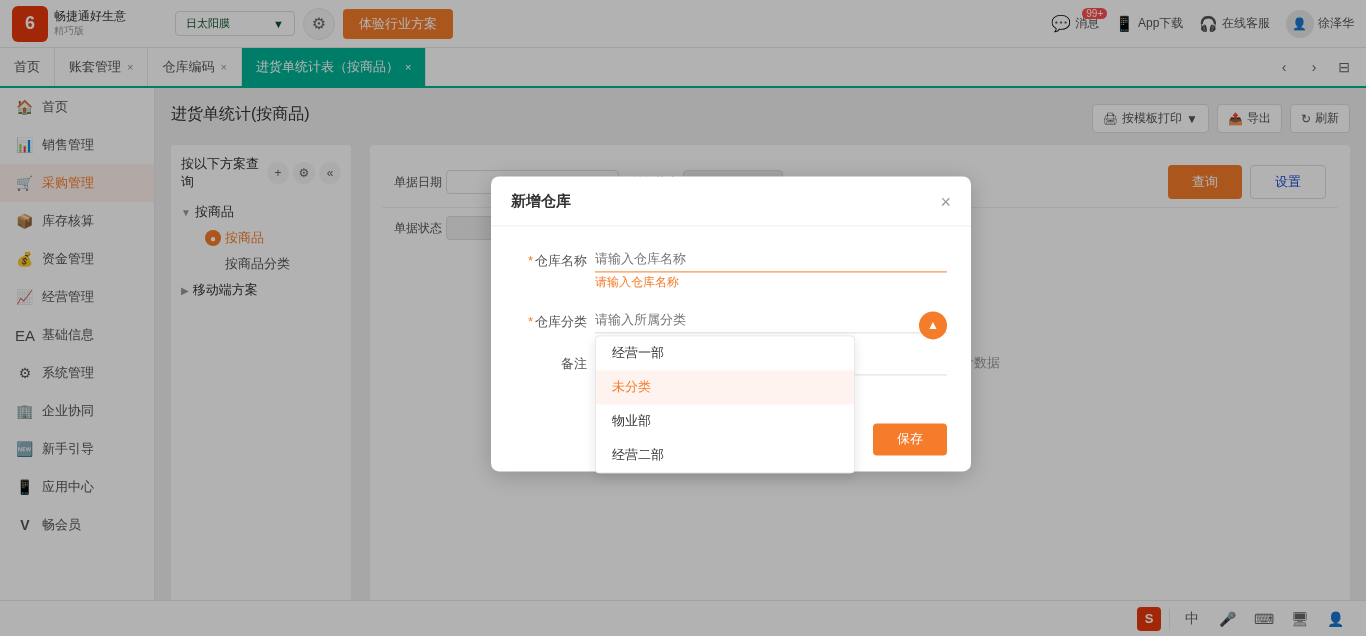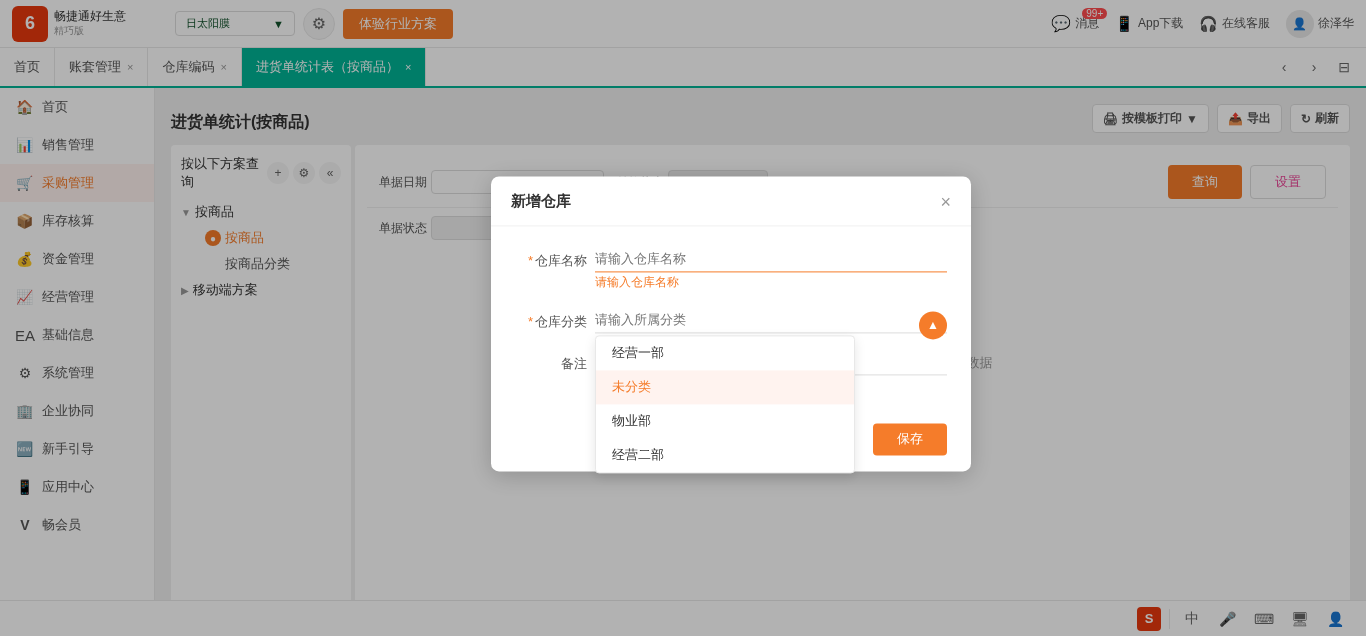--- a/index.html
+++ b/index.html
@@ -135,22 +135,22 @@
     
     .content-area {
       flex: 1;
       padding: 16px;
       background: #f0f0f0;
       overflow: hidden;
       position: relative;
     }
 
     .page-title {
-      font-size: 16px; font-weight: bold; color: #333; margin-bottom: 12px;
-      display: flex; align-items: flex-end; justify-content: space-between;
+      font-size: 16px; font-weight: normal; color: #333; margin-bottom: 12px;
+      display: flex; align-items: flex-start; justify-content: space-between;
     }
     .page-title-actions {
       display: flex; gap: 8px; align-items: center;
     }
     .action-btn {
       display: flex; align-items: center; gap: 4px;
       padding: 5px 10px; border: 1px solid #ddd; border-radius: 4px;
       background: #fff; cursor: pointer; font-size: 12px; color: #555;
     }
 
@@ -288,28 +288,28 @@
     .modal-footer {
       padding: 12px 24px 16px;
       display: flex; justify-content: flex-end; gap: 8px;
     }
     .btn-save {
       background: #f57c2a; color: #fff; border: none;
       border-radius: 4px; padding: 7px 24px; font-size: 13px;
       cursor: pointer;
     }
     .btn-cancel {
-      background: #fff; color: #ec4899; border: 1px solid #ddd;
+      background: #fff; color: #1d4ed8; border: 1px solid #ddd;
       border-radius: 4px; padding: 7px 24px; font-size: 13px;
       cursor: pointer;
     }
 
     
     .main-filter-area {
-      display: flex; gap: 4px; height: calc(100% - 50px);
+      display: flex; gap: 19px; height: calc(100% - 50px);
     }
 
     .query-area {
       flex: 1;
       background: #fff; border-radius: 4px; padding: 12px;
     }
     .field-label { font-size: 12px; color: #555; white-space: nowrap; }
     .field-input {
       border: 1px solid #ddd; border-radius: 4px;
       padding: 4px 8px; font-size: 12px; min-width: 100px; color: #999;

